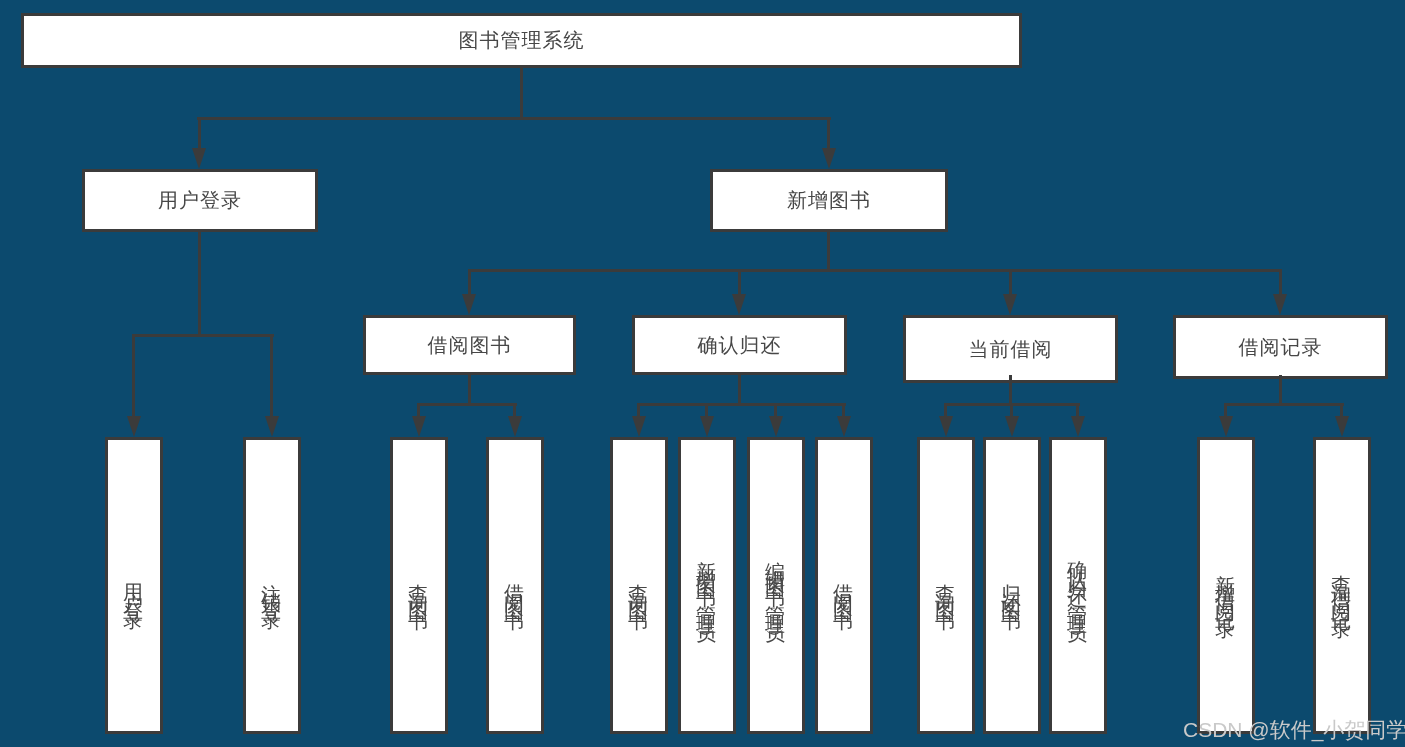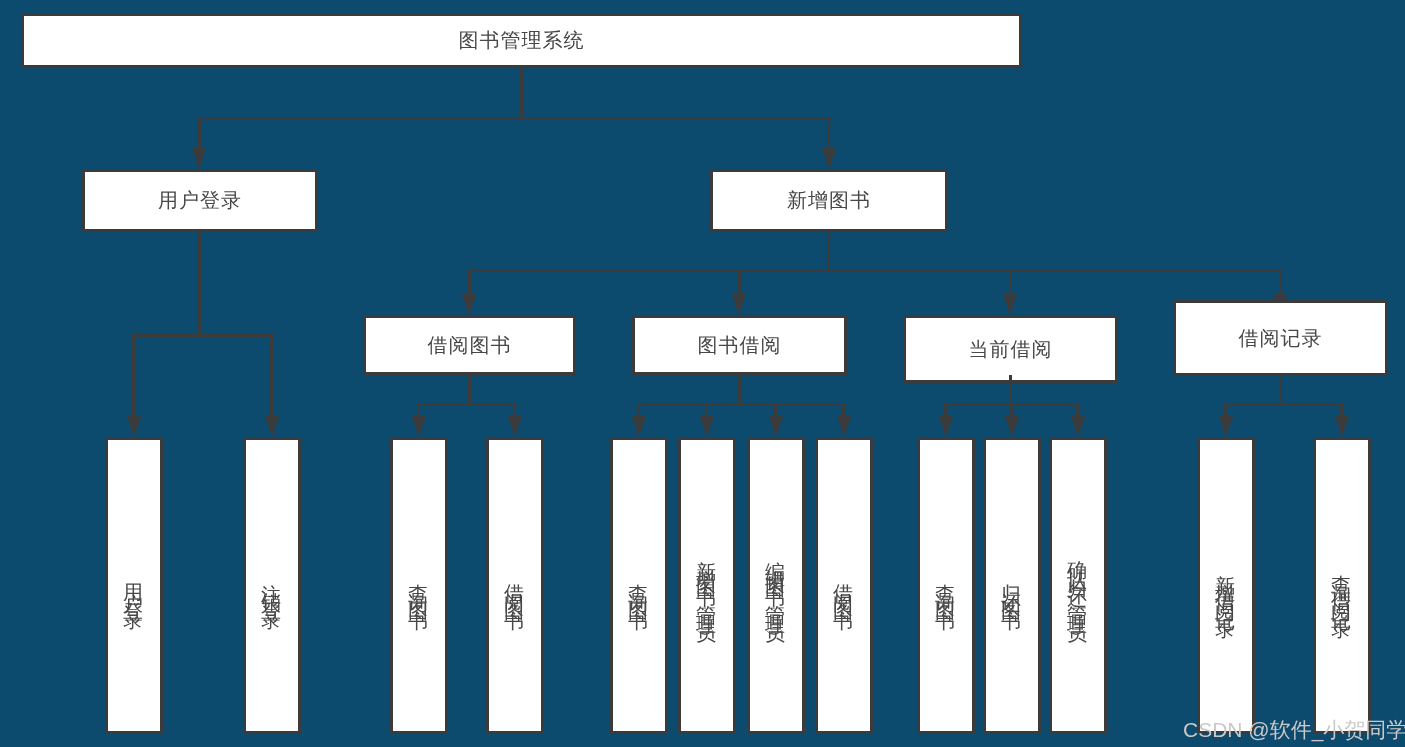--- a/index.html
+++ b/index.html
@@ -77,23 +77,23 @@
   <div class="vl" style="left:468px; top:269px; height:28px;"></div>
   <div class="arr" style="left:462px; top:294px;"></div>
   <div class="vl" style="left:738px; top:269px; height:28px;"></div>
   <div class="arr" style="left:732px; top:294px;"></div>
   <div class="vl" style="left:1009px; top:269px; height:28px;"></div>
   <div class="arr" style="left:1003px; top:294px;"></div>
   <div class="vl" style="left:1279px; top:269px; height:28px;"></div>
   <div class="arr" style="left:1273px; top:294px;"></div>
 
   <div class="node" style="left:363px; top:315px; width:213px; height:60px;">借阅图书</div>
-  <div class="node" style="left:632px; top:315px; width:215px; height:60px;">图书借阅</div>
+  <div class="node" style="left:632px; top:315px; width:215px; height:60px;">确认归还</div>
   <div class="node" style="left:903px; top:315px; width:215px; height:68px;">当前借阅</div>
-  <div class="node" style="left:1173px; top:300px; width:215px; height:76px;">借阅记录</div>
+  <div class="node" style="left:1173px; top:315px; width:215px; height:64px;">借阅记录</div>
 
   <div class="vl" style="left:468px; top:375px; height:31px;"></div>
   <div class="hl" style="left:417px; top:403px; width:100px;"></div>
   <div class="vl" style="left:417px; top:403px; height:15px;"></div>
   <div class="arr" style="left:412px; top:416px;"></div>
   <div class="vl" style="left:513px; top:403px; height:15px;"></div>
   <div class="arr" style="left:508px; top:416px;"></div>
 
   <div class="vl" style="left:738px; top:375px; height:31px;"></div>
   <div class="hl" style="left:637px; top:403px; width:209px;"></div>

